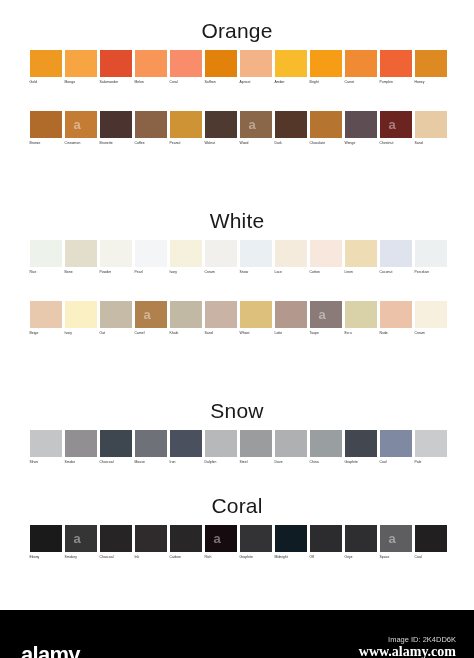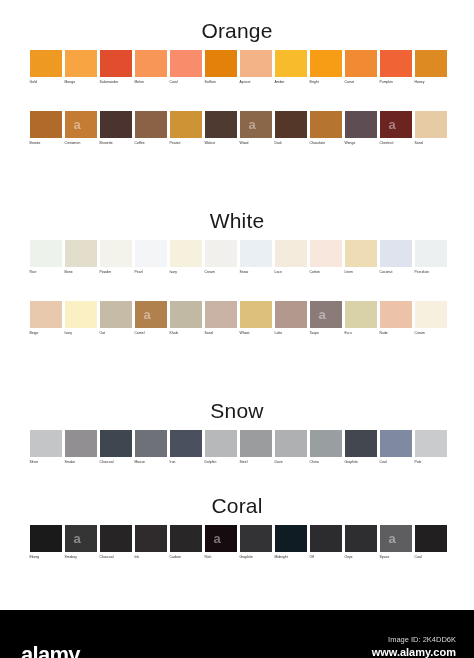--- a/index.html
+++ b/index.html
@@ -120,25 +120,25 @@
 
   .footer-imageid {
     color: #d8d8d8;
     font-size: 7.5px;
     line-height: 11px;
     font-family: "Liberation Sans", sans-serif;
   }
 
   .footer-url {
     color: #ffffff;
-    font-size: 11px;
+    font-size: 14px;
     font-weight: 700;
     line-height: 12px;
     margin-top: 1px;
-    font-family: Liberation Sans, sans-serif;
+    font-family: Liberation Serif, serif;
   }
 </style>
 </head>
 <body>
 
 <div id="poster">
 
   <div class="sheet" id="sheet">
       <div class="group">
         <div class="group-title">Orange</div>

